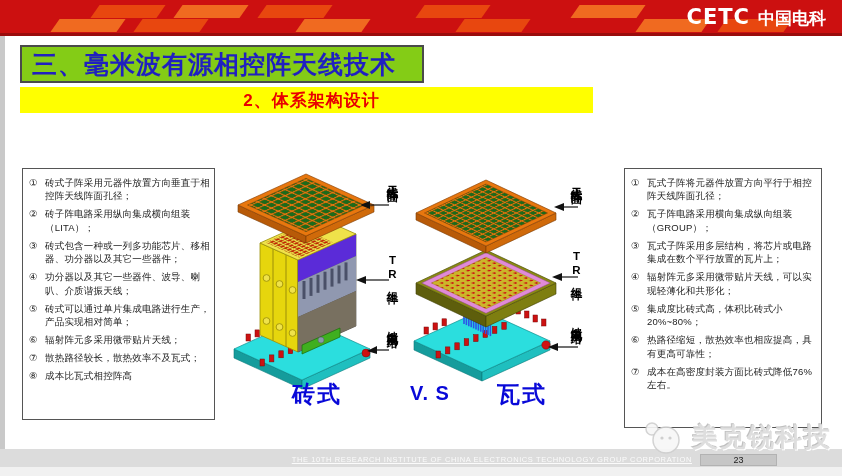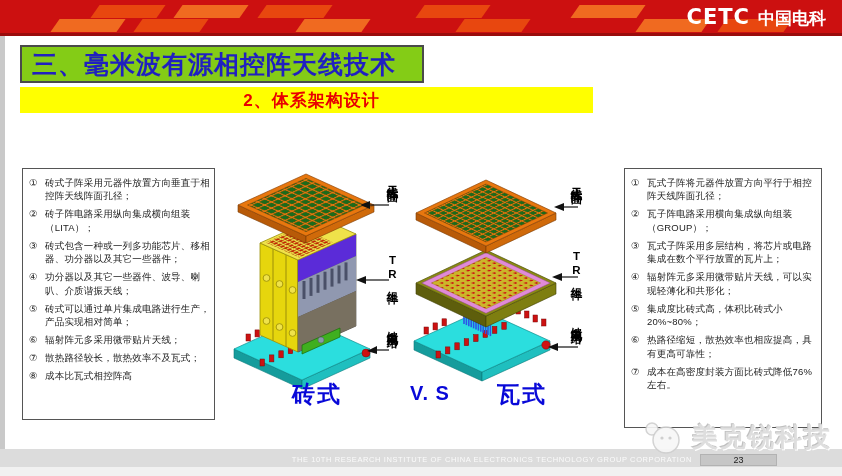--- a/index.html
+++ b/index.html
@@ -36,21 +36,21 @@
   .cap-main{font-size:23px;letter-spacing:2px;}
   .cap-vs{font-size:20px;letter-spacing:1px;}
 
   
   .watermark{position:absolute;right:10px;top:420px;display:flex;gap:6px;z-index:6;}
   .watermark .wm-text{font-size:26px;font-weight:bold;color:#DEDEDE;text-shadow:1px 1px 0 #ffffff,-1px -1px 0 #c0c0c0;letter-spacing:2px;}
 
   
   .footer-bar{position:absolute;left:0;top:449px;width:842px;height:18px;background:#DCDCDC;z-index:4;}
   .footer-sub{position:absolute;left:0;top:467px;width:842px;height:9px;background:#F1F1F1;z-index:4;}
-  .footer-text{position:absolute;right:150px;top:455px;font-size:7.5px;color:#FBFBFB;letter-spacing:0.6px;z-index:5;}
+  .footer-text{position:absolute;right:150px;top:455px;font-size:7.5px;color:#FBFBFB;letter-spacing:0.6px;z-index:5;text-decoration:underline;}
   .page-box{position:absolute;left:700px;top:454px;width:77px;height:12px;background:#C6C6C6;border:1px solid #B2B2B2;box-sizing:border-box;display:flex;align-items:center;justify-content:center;z-index:5;}
   .page-box span{font-size:9px;color:#222;}
 
   .left-edge{position:absolute;left:0;top:36px;width:5px;height:440px;background:#C9C9C9;z-index:2;}
 </style>
 </head>
 <body>
 
 <div id="slide">
 

